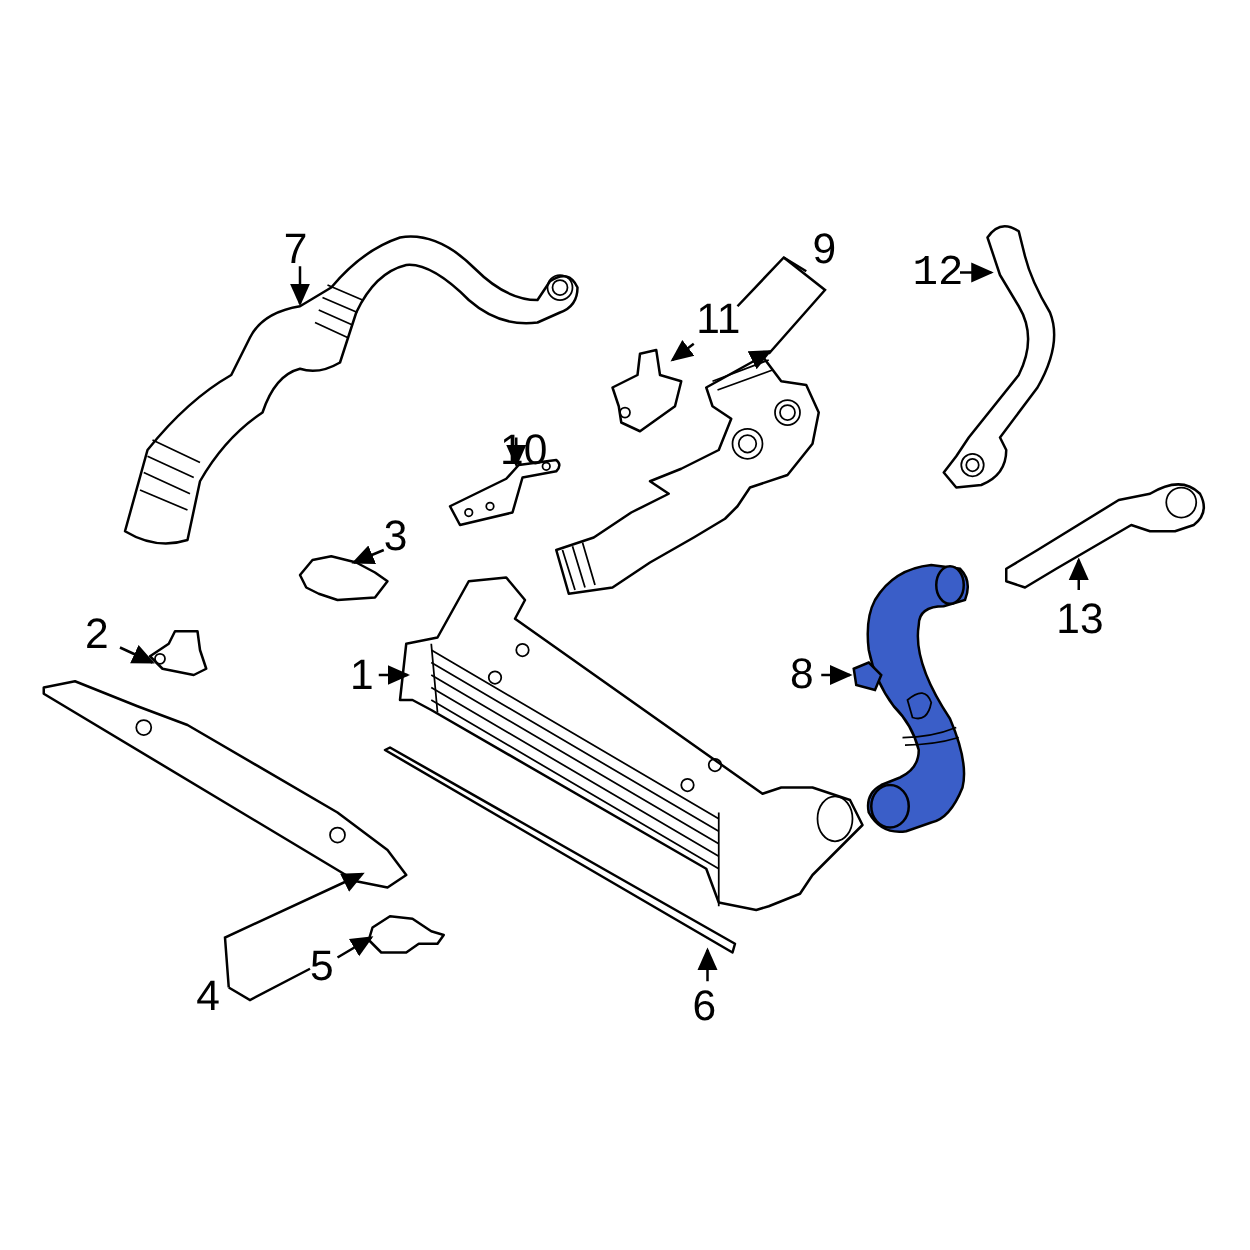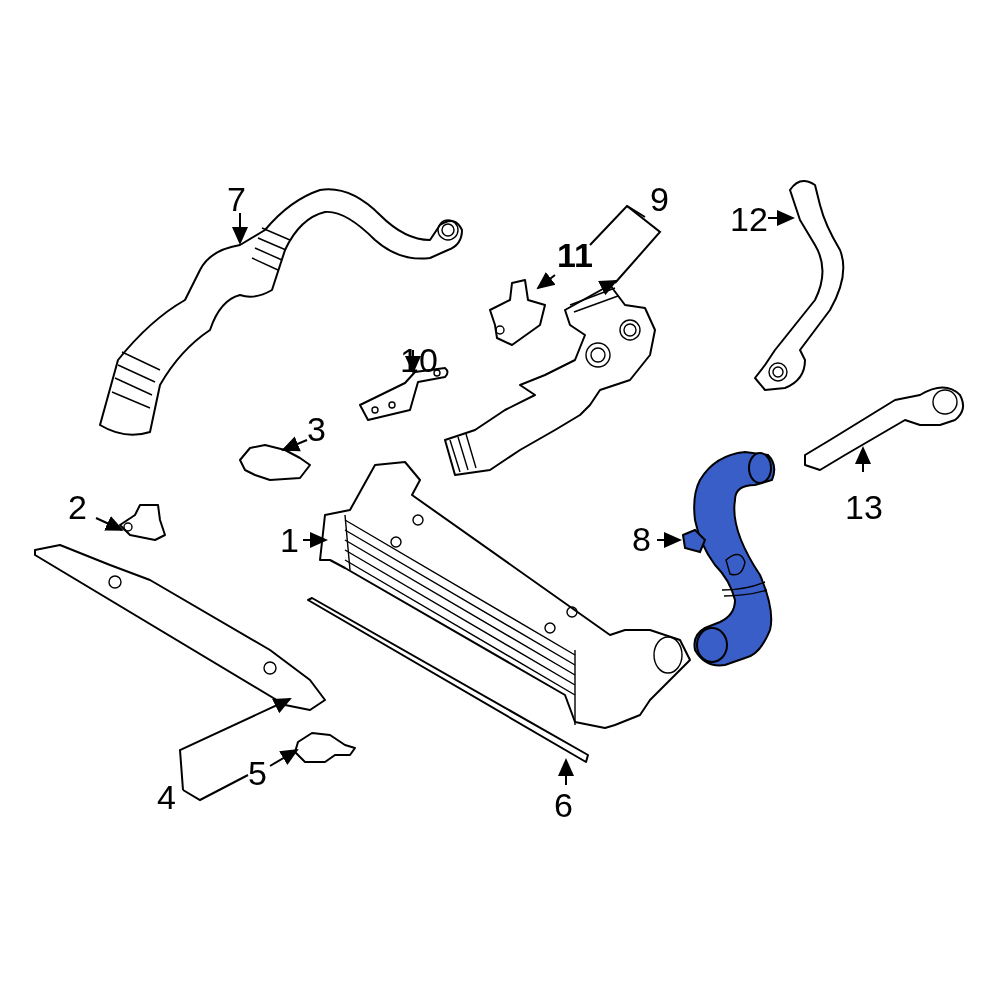--- a/index.html
+++ b/index.html
@@ -129,15 +129,15 @@
 <div class="callout" style="left:227px;top:182px;">7</div>
 <div class="callout" style="left:68px;top:490px;">2</div>
 <div class="callout" style="left:307px;top:412px;">3</div>
 <div class="callout" style="left:280px;top:523px;">1</div>
 <div class="callout" style="left:157px;top:780px;">4</div>
 <div class="callout" style="left:248px;top:756px;">5</div>
 <div class="callout" style="left:554px;top:788px;">6</div>
 <div class="callout" style="left:632px;top:522px;">8</div>
 <div class="callout" style="left:650px;top:182px;">9</div>
 <div class="callout" style="left:400px;top:314px;margin-top:29px;">10</div>
-<div class="callout" style="left:557px;top:238px;font-weight:bold;">11</div>
-<div class="callout" style="left:730px;top:202px;">12</div>
-<div class="callout" style="left:845px;top:490px;text-align:center;">13</div>
+<div class="callout" style="left:557px;top:238px;">11</div>
+<div class="callout" style="left:730px;top:202px;font-family:Liberation Mono, monospace;">12</div>
+<div class="callout" style="left:845px;top:478px;text-align:center;">13</div>
 
 </body></html>

